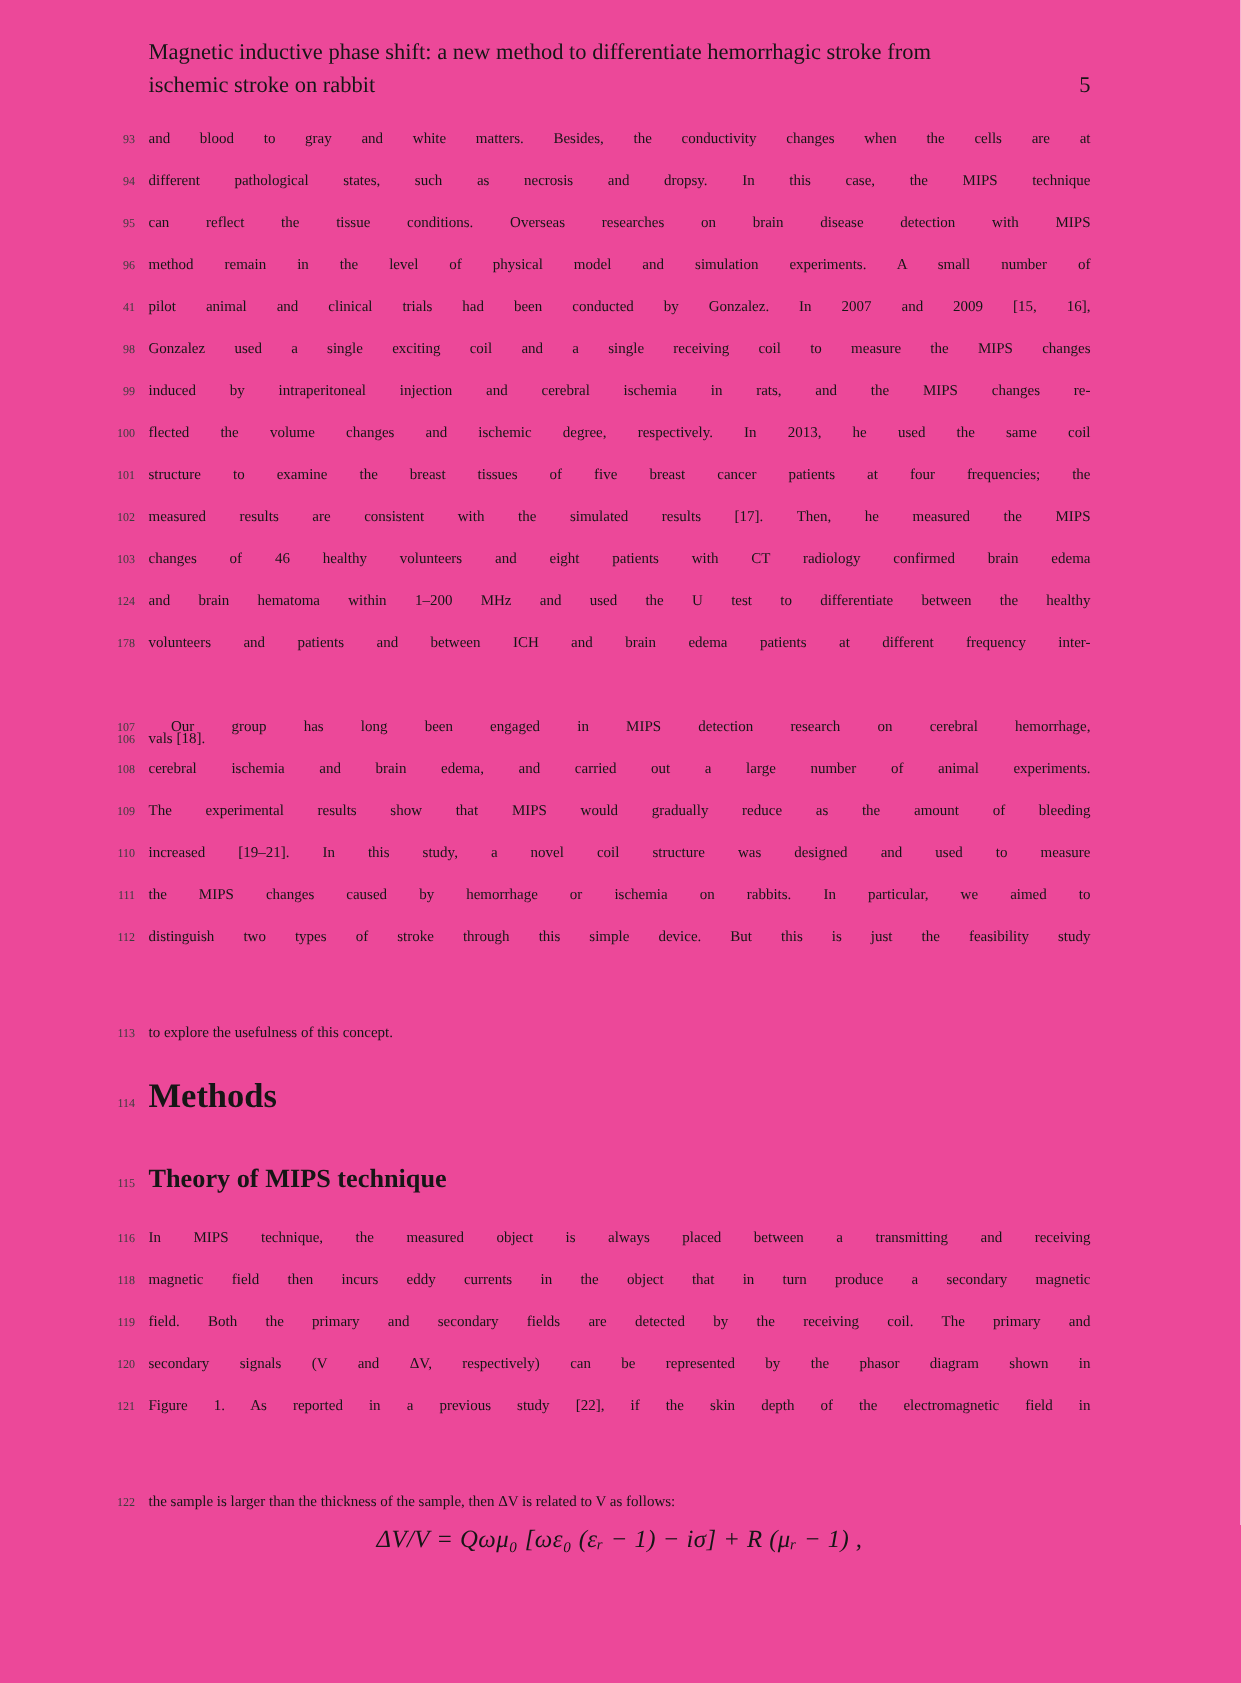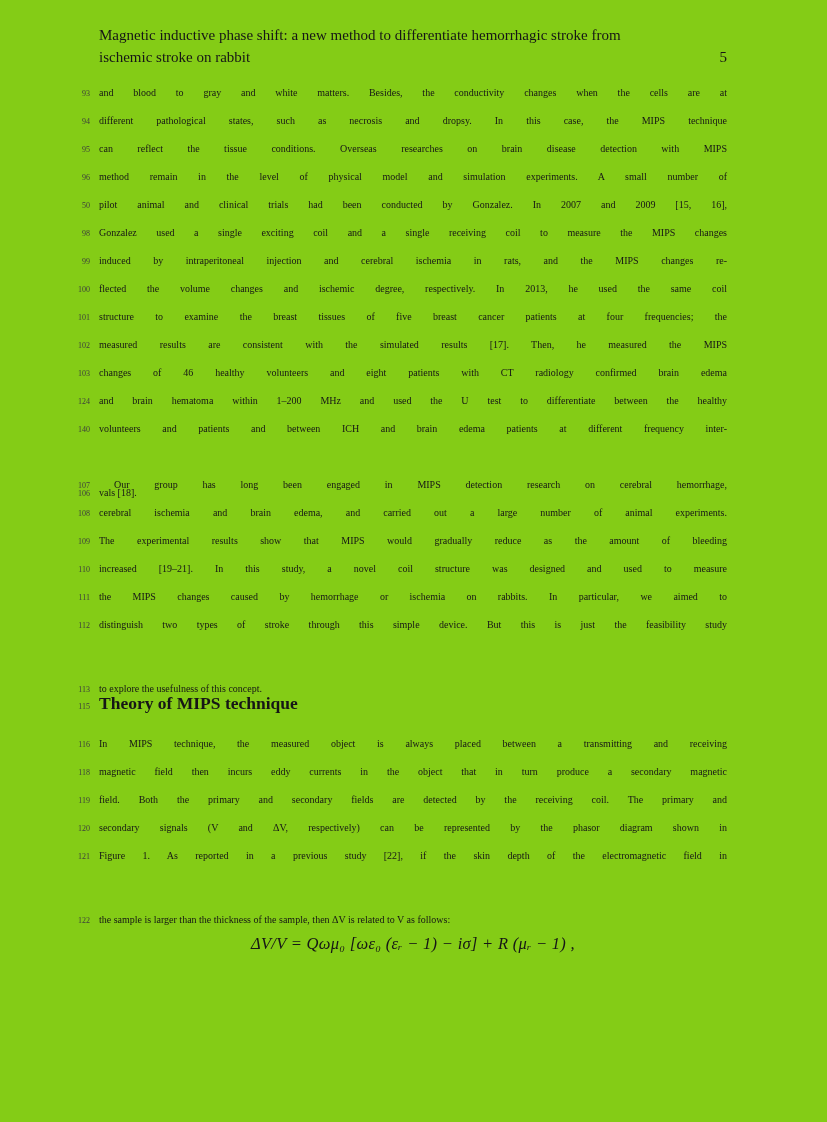--- a/index.html
+++ b/index.html
@@ -1,19 +1,19 @@
 <!DOCTYPE html>
 <html><head>
 <meta charset="utf-8">
 <style>
   html,body{margin:0;padding:0;background:#ffffff;}
   .page{
     position:relative;
     width:827px;height:1122px;
-    background:#84cc16;
+    background:#ec4899;
     font-family:"Liberation Serif", serif;
     color:#161616;
     overflow:hidden;
   }
   
   .header{
     position:absolute;top:24px;left:99px;width:628px;
     display:flex;justify-content:space-between;align-items:flex-end;
   }
   .running-title{font-size:15px;line-height:22px;max-width:590px;}
@@ -68,21 +68,21 @@
         </div>
         <div class="line-row">
           <div class="line-num">95</div>
           <div class="line-text">can reflect the tissue conditions. Overseas researches on brain disease detection with MIPS</div>
         </div>
         <div class="line-row">
           <div class="line-num">96</div>
           <div class="line-text">method remain in the level of physical model and simulation experiments. A small number of</div>
         </div>
         <div class="line-row">
-          <div class="line-num">50</div>
+          <div class="line-num">41</div>
           <div class="line-text">pilot animal and clinical trials had been conducted by Gonzalez. In 2007 and 2009 [15, 16],</div>
         </div>
         <div class="line-row">
           <div class="line-num">98</div>
           <div class="line-text">Gonzalez used a single exciting coil and a single receiving coil to measure the MIPS changes</div>
         </div>
         <div class="line-row">
           <div class="line-num">99</div>
           <div class="line-text">induced by intraperitoneal injection and cerebral ischemia in rats, and the MIPS changes re-</div>
         </div>
@@ -100,21 +100,21 @@
         </div>
         <div class="line-row">
           <div class="line-num">103</div>
           <div class="line-text">changes of 46 healthy volunteers and eight patients with CT radiology confirmed brain edema</div>
         </div>
         <div class="line-row">
           <div class="line-num">124</div>
           <div class="line-text">and brain hematoma within 1–200 MHz and used the U test to differentiate between the healthy</div>
         </div>
         <div class="line-row">
-          <div class="line-num">140</div>
+          <div class="line-num">178</div>
           <div class="line-text">volunteers and patients and between ICH and brain edema patients at different frequency inter-</div>
         </div>
         <div class="line-row">
           <div class="line-num">106</div>
           <div class="line-text last">vals [18].</div>
         </div>
       </div>
       <div class="line-group">
         <div class="line-row">
           <div class="line-num">107</div>
@@ -137,20 +137,24 @@
           <div class="line-text">the MIPS changes caused by hemorrhage or ischemia on rabbits. In particular, we aimed to</div>
         </div>
         <div class="line-row">
           <div class="line-num">112</div>
           <div class="line-text">distinguish two types of stroke through this simple device. But this is just the feasibility study</div>
         </div>
         <div class="line-row">
           <div class="line-num">113</div>
           <div class="line-text last">to explore the usefulness of this concept.</div>
         </div>
+      </div>
+      <div class="heading-row heading1">
+        <div class="line-num">114</div>
+        <div class="heading-text">Methods</div>
       </div>
       <div class="heading-row heading2">
         <div class="line-num">115</div>
         <div class="heading-text">Theory of MIPS technique</div>
       </div>
       <div class="line-group">
         <div class="line-row">
           <div class="line-num">116</div>
           <div class="line-text">In MIPS technique, the measured object is always placed between a transmitting and receiving</div>
         </div>

